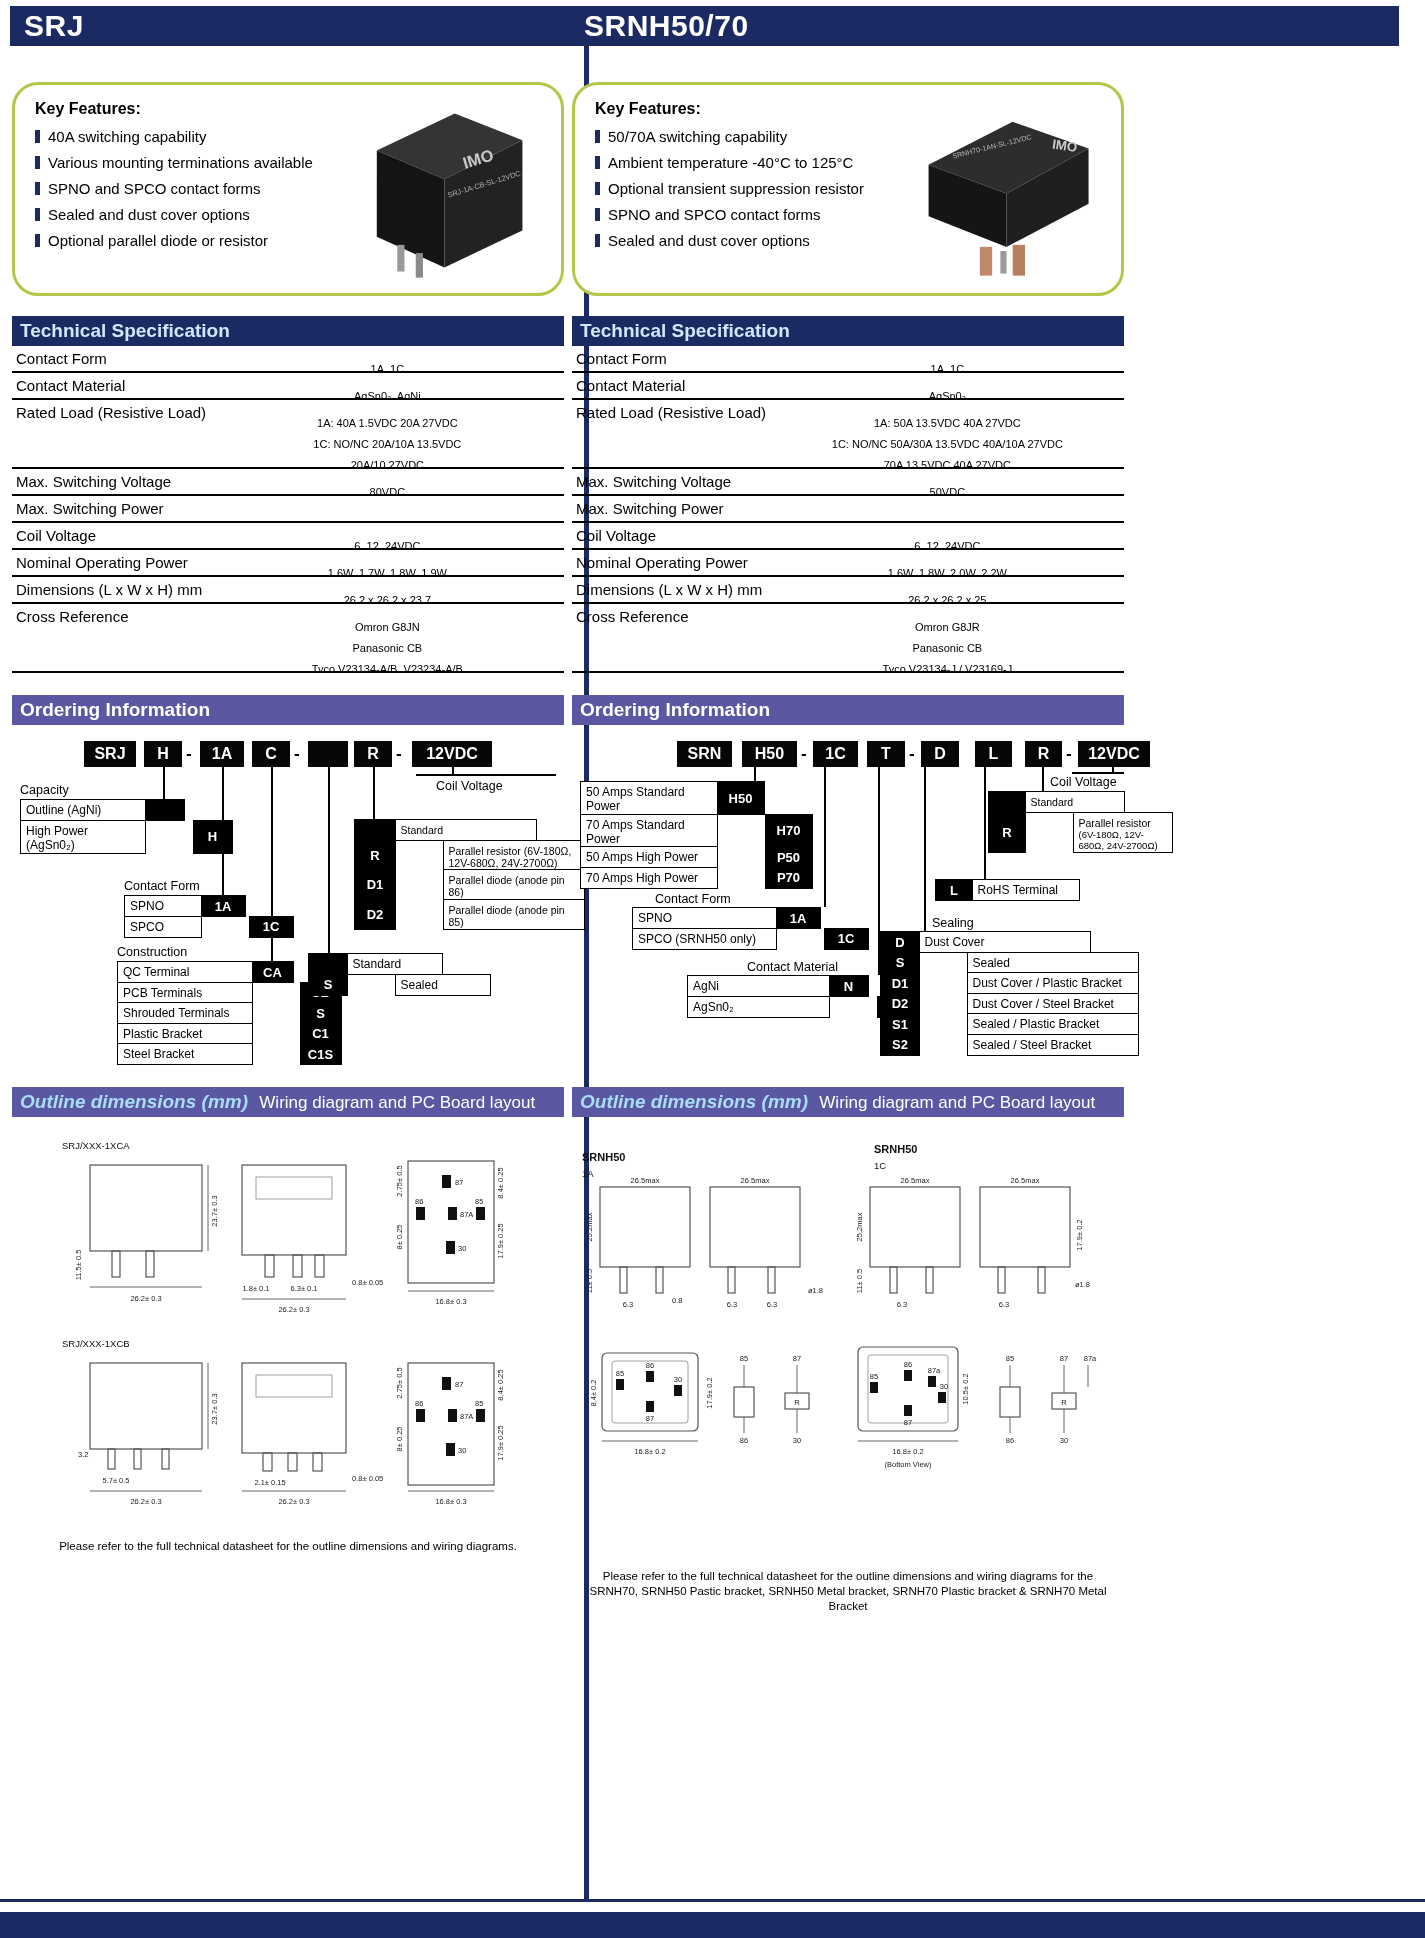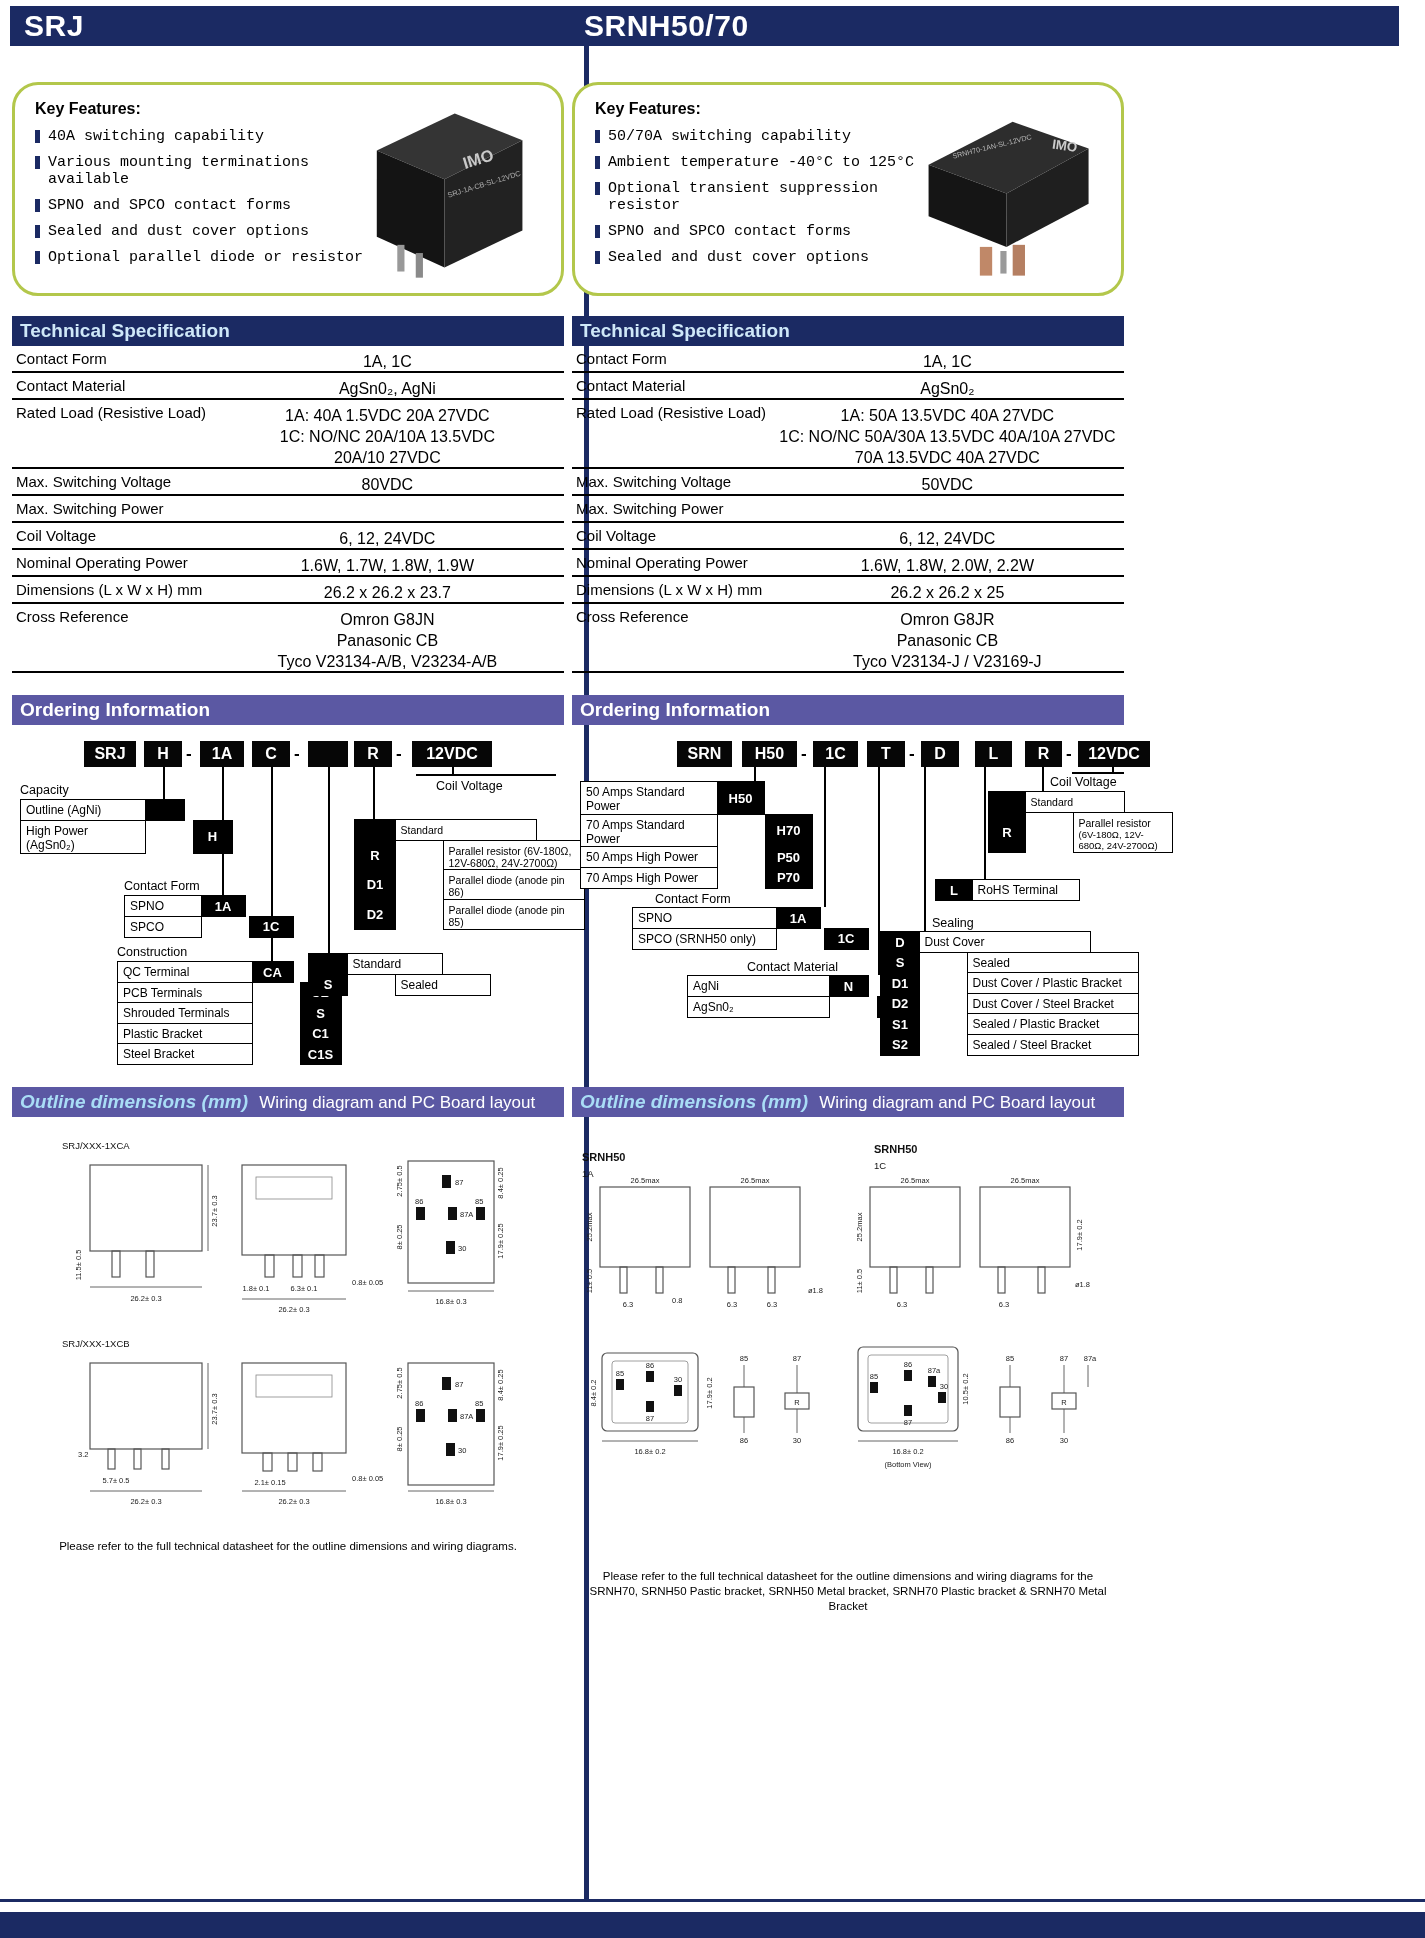--- a/index.html
+++ b/index.html
@@ -10,34 +10,34 @@
   .bottom-line { position:absolute; left:0; top:1899px; width:1425px; height:3px; background:#1b2a63; }
   .bottom-bar { position:absolute; left:0; bottom:0; width:1425px; height:26px; background:#1b2a63; }
   .col { position:absolute; top:0; }
   .col-left { left:10px; width:600px; }
   .col-right { left:570px; width:829px; }
   .title-bar { height:40px; margin-top:6px; background:#1b2a63; color:#fff; font-size:30px; font-weight:bold; line-height:40px; padding-left:14px; letter-spacing:.5px; }
   .inner { width:552px; margin-left:2px; }
   .features-box { position:relative; border:3px solid #b3c74b; border-radius:26px; height:214px; margin-top:36px; padding:15px 20px; background:#fff; }
   .features-heading { font-size:16px; font-weight:bold; margin-bottom:10px; }
   .features-list { list-style:none; }
-  .features-list li { display:flex; gap:8px; font-size:15px; margin-bottom:9px; max-width:330px;font-family:Liberation Mono, monospace; }
+  .features-list li { display:flex; gap:8px; font-size:15px; margin-bottom:9px; max-width:330px; }
   .bullet { flex:none; width:5px; height:13px; background:#1b2a63; margin-top:2px; }
   .relay-img { position:absolute; top:6px; right:18px; width:195px; height:200px; }
   .section-bar { height:30px; line-height:30px; font-size:19px; font-weight:bold; padding-left:8px; }
   .navy { background:#1b2a63; color:#cfe8f8; margin-top:20px; }
   .purple { background:#5b58a3; color:#fff; margin-top:22px; }
   .outline-bar { margin-top:0; }
   .outline-bold { color:#a9ddf6;font-style:italic; }
   .outline-rest { color:#fff; font-weight:normal; font-size:17px; margin-left:6px; }
   .spec-table { width:100%; }
   .spec-row { display:grid; grid-template-columns:36% 64%; border-bottom:2px solid #000; height:27px; overflow:hidden; }
   .spec-row.tall { height:69px; }
   .spec-label { font-size:15px; padding:4px 0 0 4px; }
-  .spec-value { font-size:16px; line-height:21px; padding-top:5px; text-align:center; white-space:pre-line; }
+  .spec-value { font-size:11px; line-height:21px; padding-top:13px; text-align:center; white-space:pre-line; }
   .order-diagram { position:relative; height:358px; margin-top:4px; }
   .code-box { position:absolute; top:12px; height:26px; line-height:26px; background:#060606; color:#fff; font-weight:bold; font-size:16px; text-align:center; }
   .code-dash { position:absolute; top:12px; height:26px; line-height:26px; font-weight:bold; font-size:17px; }
   .vline { position:absolute; width:2px; background:#000; }
   .hline { position:absolute; height:2px; background:#000; }
   .ord-label { position:absolute; font-size:12.5px; }
   .ord-table { position:absolute; }
   .ord-row { display:flex; align-items:stretch; }
   .ord-row + .ord-row { margin-top:-1.5px;gap:48px; }
   .ord-row > * + * { margin-left:-1.5px; }

